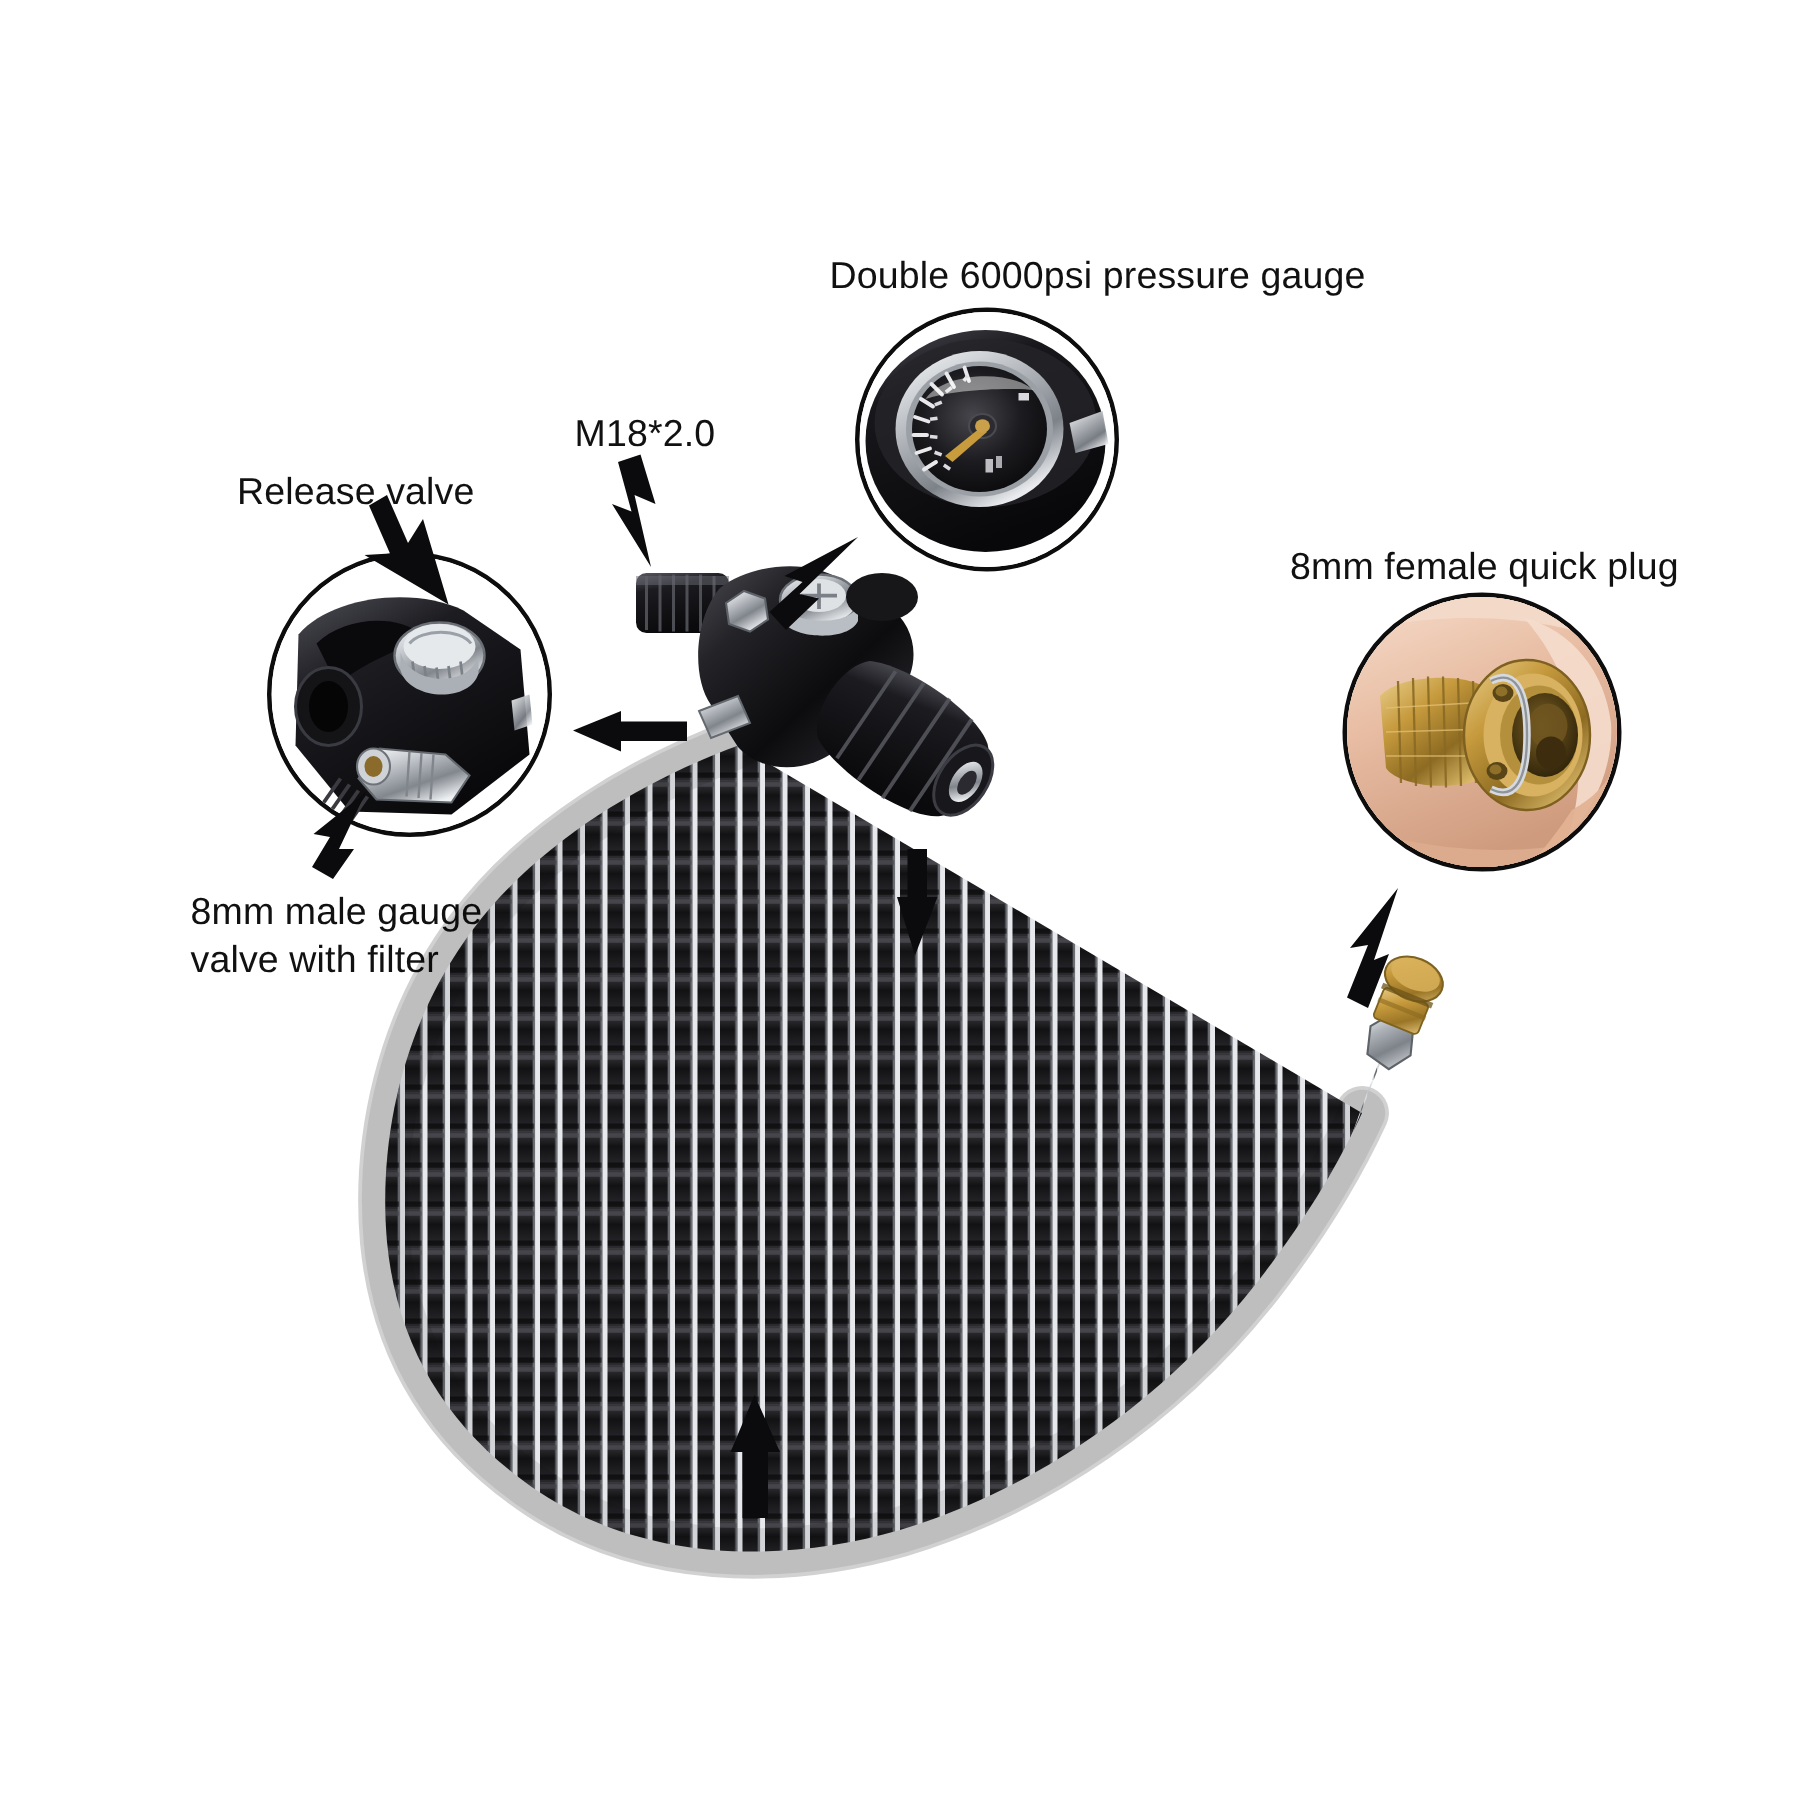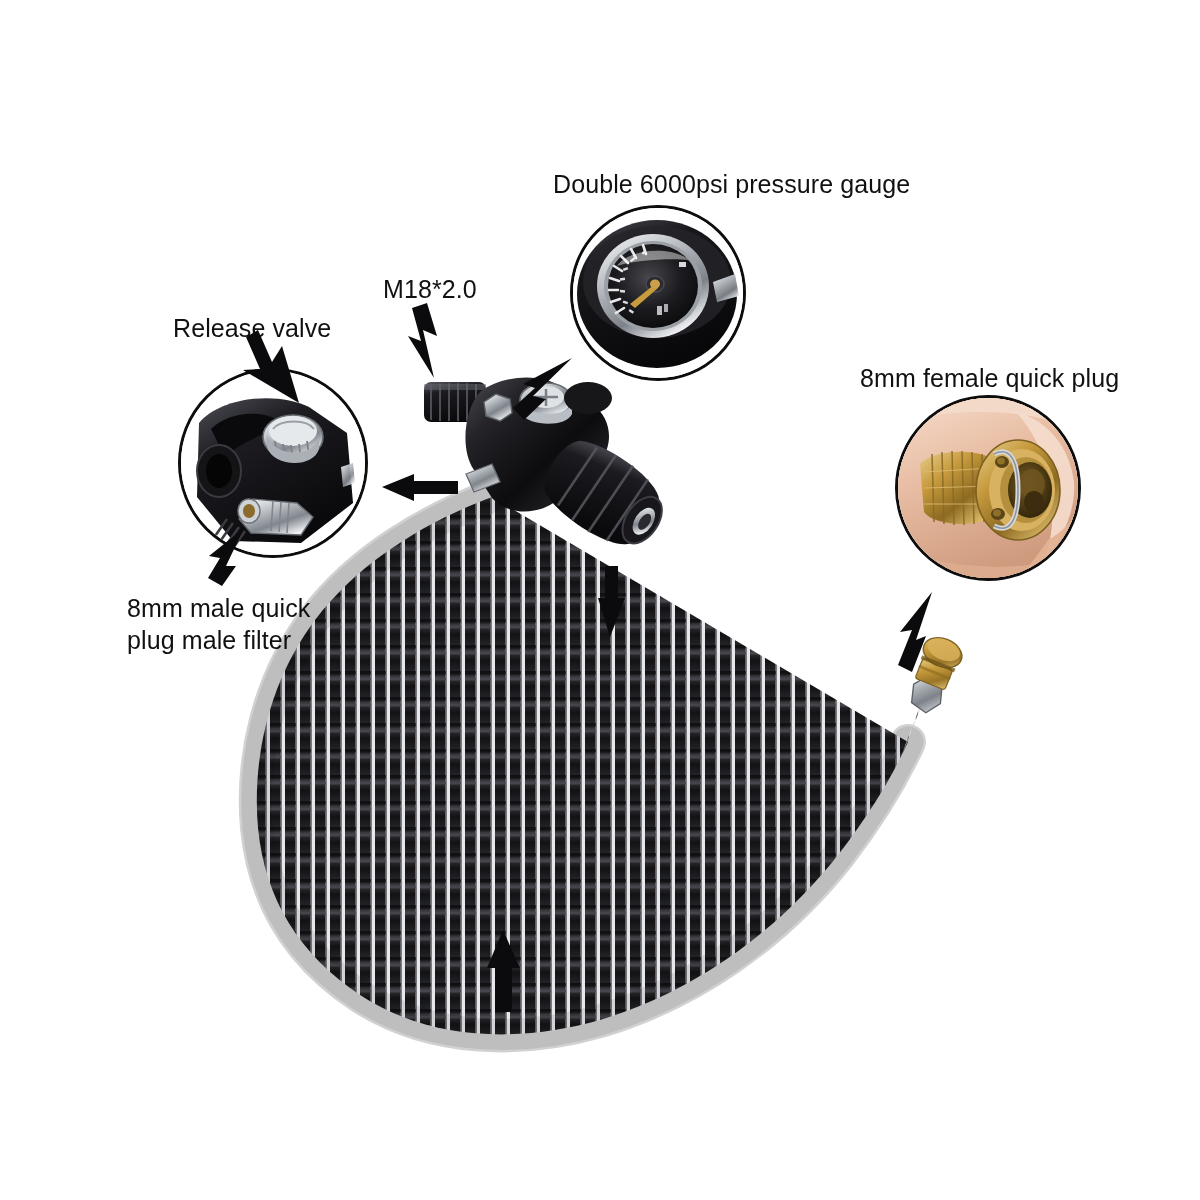--- a/index.html
+++ b/index.html
@@ -474,24 +474,24 @@
         <path d="M 503 930 L 487 968 L 495 968 L 495 1012 L 512 1012 L 512 968 L 520 968 Z"></path>
       </g>
     </g>
   </svg>
 
   <div class="text-layer">
     <div class="label" style="left:553px; top:168px;">Double 6000psi pressure gauge</div>
 
     <div class="label" style="left:383px; top:273px;">M18*2.0</div>
 
-    <div class="label" style="left:173px; top:312px;">Release valve</div>
-
-    <div class="label" style="left:127px; top:592px;">8mm male quick</div>
-    <div class="label" style="left:127px; top:624px;">plug male filter</div>
+    <div class="label" style="left:158px; top:312px;">Release valve</div>
+
+    <div class="label" style="left:127px; top:592px;">8mm male gauge</div>
+    <div class="label" style="left:127px; top:624px;">valve with filter</div>
 
     <div class="label" style="left:860px; top:362px;">8mm female quick plug</div>
 
     <div class="label" style="left:536px; top:638px;">On / off valve</div>
 
     <div class="spec-line" style="left:432px; top:776px;">L : 24inch</div>
     <div class="spec-line" style="left:432px; top:818px;">TP : 1600bar</div>
     <div class="spec-line" style="left:432px; top:860px;">WP : 630bar</div>
     <div class="spec-line" style="left:432px; top:902px;">Diameter : 6mm</div>
   </div>

